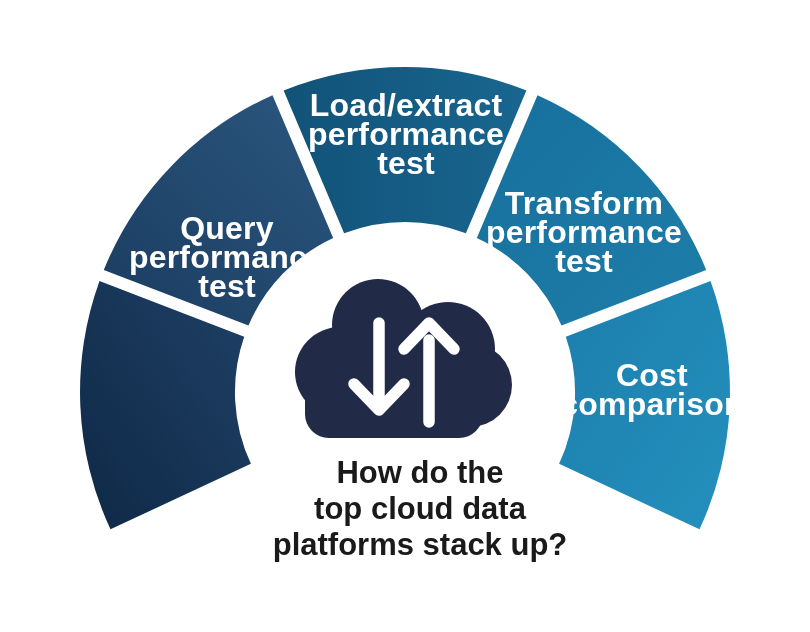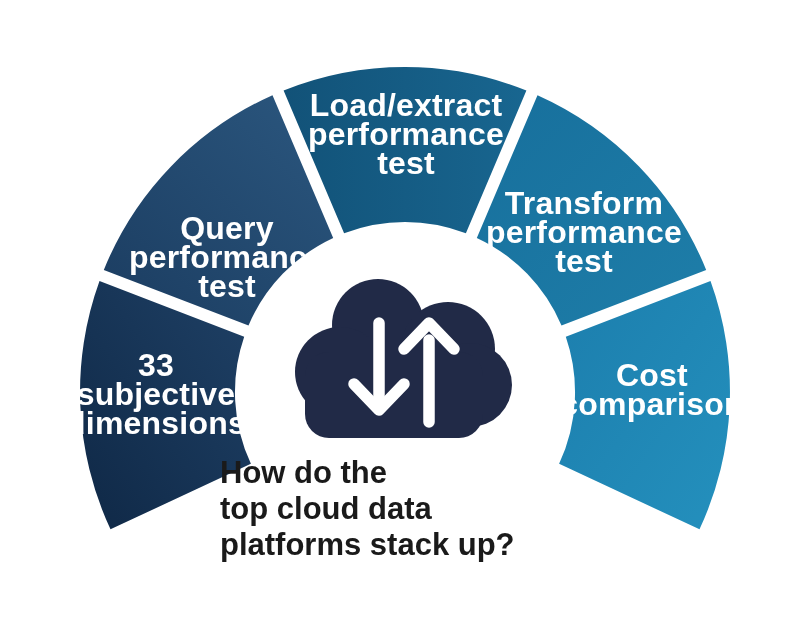--- a/index.html
+++ b/index.html
@@ -35,21 +35,21 @@
   .lbl-5 { left: 652px; top: 390px; width: 190px; }
   .main-title {
     position: absolute;
     left: 420px; top: 509px;
     width: 400px;
     transform: translate(-50%, -50%);
     color: #1a1a1a;
     font-weight: bold;
     font-size: 31px;
     line-height: 36px;
-    text-align: left;
+    text-align: center;
     white-space: pre-line;
   }
 </style>
 </head>
 <body>
 
 <div class="stage">
 
   <svg class="gauge-svg" viewBox="0 0 810 632" xmlns="http://www.w3.org/2000/svg">
     <defs>
@@ -95,23 +95,20 @@
           <path d="M 354 384 L 379 410 L 404 384"></path>
         </g>
         <g>
           <path d="M 429 422 L 429 340"></path>
           <path d="M 404 349 L 429 323 L 454 349"></path>
         </g>
       </g>
     </g>
   </svg>
 
-  <div class="seg-label lbl-1">33
-subjective
-dimensions</div>
   <div class="seg-label lbl-2">Query
 performance
 test</div>
   <div class="seg-label lbl-3">Load/extract
 performance
 test</div>
   <div class="seg-label lbl-4">Transform
 performance
 test</div>
   <div class="seg-label lbl-5">Cost

